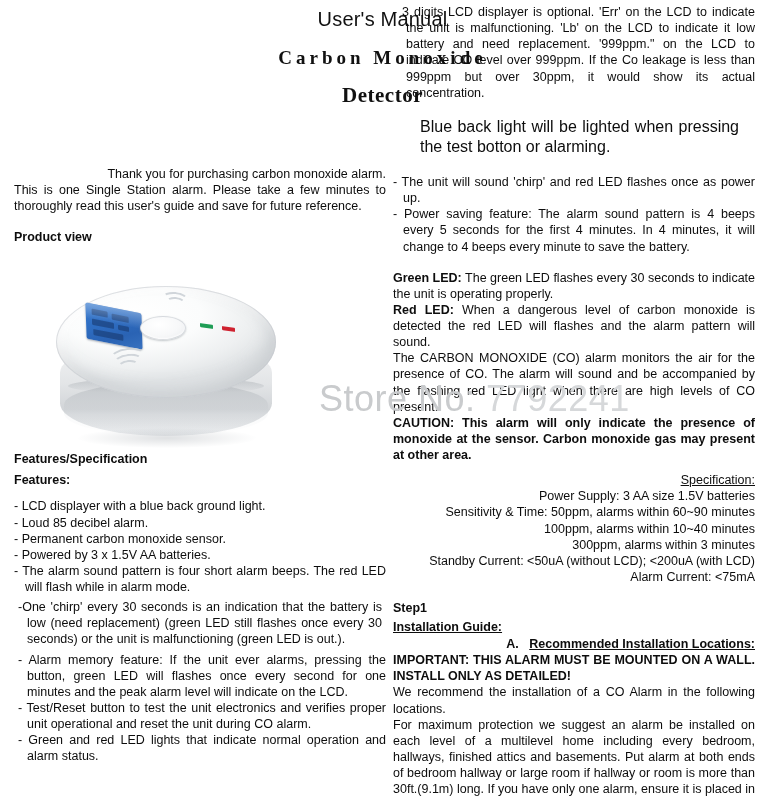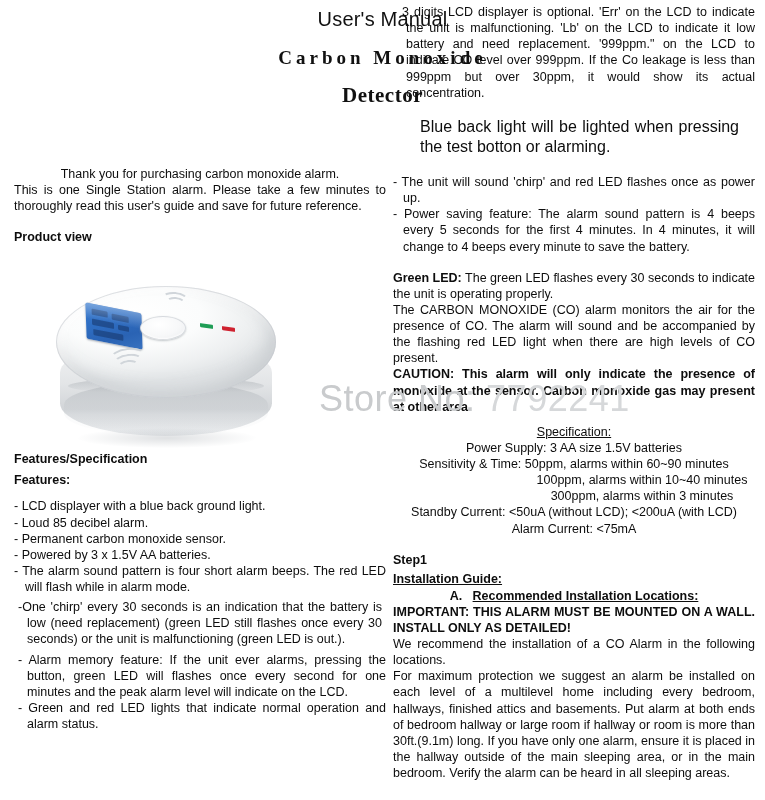--- a/index.html
+++ b/index.html
@@ -61,21 +61,21 @@
     font-weight: 700;
     margin: 0 0 1px 0;
     line-height: 1.28;
   }
   p.body, div.body {
     font-size: 12.5px;
     line-height: 1.29;
     margin: 0;
     text-align: justify;
   }
-  p.nojust { text-align: center; }
+  p.nojust { text-align: right; }
   .gap-sm { height: 9px; }
   .gap-md { height: 15px; }
 
   .bullet {
     font-size: 12.5px;
     line-height: 1.29;
     text-align: justify;
     padding-left: 11px;
     text-indent: -11px;
     margin: 0;
@@ -314,32 +314,34 @@
     <h3 class="sec">Features:</h3>
     <div class="gap-sm"></div>
 
     <p class="bullet">- LCD displayer with a blue back ground light.</p>
     <p class="bullet">- Loud 85 decibel alarm.</p>
     <p class="bullet">- Permanent carbon monoxide sensor.</p>
     <p class="bullet">- Powered by 3 x 1.5V AA batteries.</p>
     <p class="bullet">- The alarm sound pattern is four short alarm beeps. The red LED will flash while in alarm mode.</p>
     <p class="bullet-nodash" style="padding-left:9px;text-indent:-9px;">-One 'chirp' every 30 seconds is an indication that the battery is low (need replacement) (green LED still flashes once every 30 seconds) or the unit is malfunctioning (green LED is out.).</p>
     <p class="bullet" style="padding-left:13px;text-indent:-9px;">- Alarm memory feature: If the unit ever alarms, pressing the button, green LED will flashes once every second for one minutes and the peak alarm level will indicate on the LCD.</p>
+    <p class="bullet" style="padding-left:13px;text-indent:-9px;">- Test/Reset button to test the unit electronics and verifies proper unit operational and reset the unit during CO alarm.</p>
     <p class="bullet" style="padding-left:13px;text-indent:-9px;">- Green and red LED lights that indicate normal operation and alarm status.</p>
   </div>
 
   <div class="col-right">
     <p class="bullet" style="padding-left:13px;text-indent:-13px;">- 3 digits LCD displayer is optional. 'Err' on the LCD to indicate the unit is malfunctioning. 'Lb' on the LCD to indicate it low battery and need replacement. '999ppm." on the LCD to indicate CO level over 999ppm. If the Co leakage is less than 999ppm but over 30ppm, it would show its actual concentration.</p>
     <p class="sub-indent" style="text-align:justify">Blue back light will be lighted when pressing the test botton or alarming.</p>
     <p class="bullet" style="padding-left:10px;text-indent:-10px;">- The unit will sound 'chirp' and red LED flashes once as power up.</p>
     <p class="bullet" style="padding-left:10px;text-indent:-10px;">- Power saving feature: The alarm sound pattern is 4 beeps every 5 seconds for the first 4 minutes. In 4 minutes, it will change to 4 beeps every minute to save the battery.</p>
 
     <div class="gap-md"></div>
 
     <p class="body"><b class="lbl">Green LED:</b><span> The green LED flashes every 30 seconds to indicate the unit is operating properly.</span></p>
+    <p class="body"><b class="lbl">Red LED:</b><span> When a dangerous level of carbon monoxide is detected the red LED will flashes and the alarm pattern will sound.</span></p>
     <p class="body">The CARBON MONOXIDE (CO) alarm monitors the air for the presence of CO. The alarm will sound and be accompanied by the flashing red LED light when there are high levels of CO present.</p>
     <p class="body bold-para">CAUTION: This alarm will only indicate the presence of monoxide at the sensor. Carbon monoxide gas may present at other area.</p>
 
     <div class="gap-sm"></div>
 
     <p class="body nojust u">Specification:</p>
     <p class="body nojust">Power Supply: 3 AA size 1.5V batteries</p>
     <p class="body nojust">Sensitivity &amp; Time: 50ppm, alarms within 60~90 minutes</p>
     <p class="body nojust spec-indent">100ppm, alarms within 10~40 minutes</p>
     <p class="body nojust spec-indent">300ppm, alarms within 3 minutes</p>

